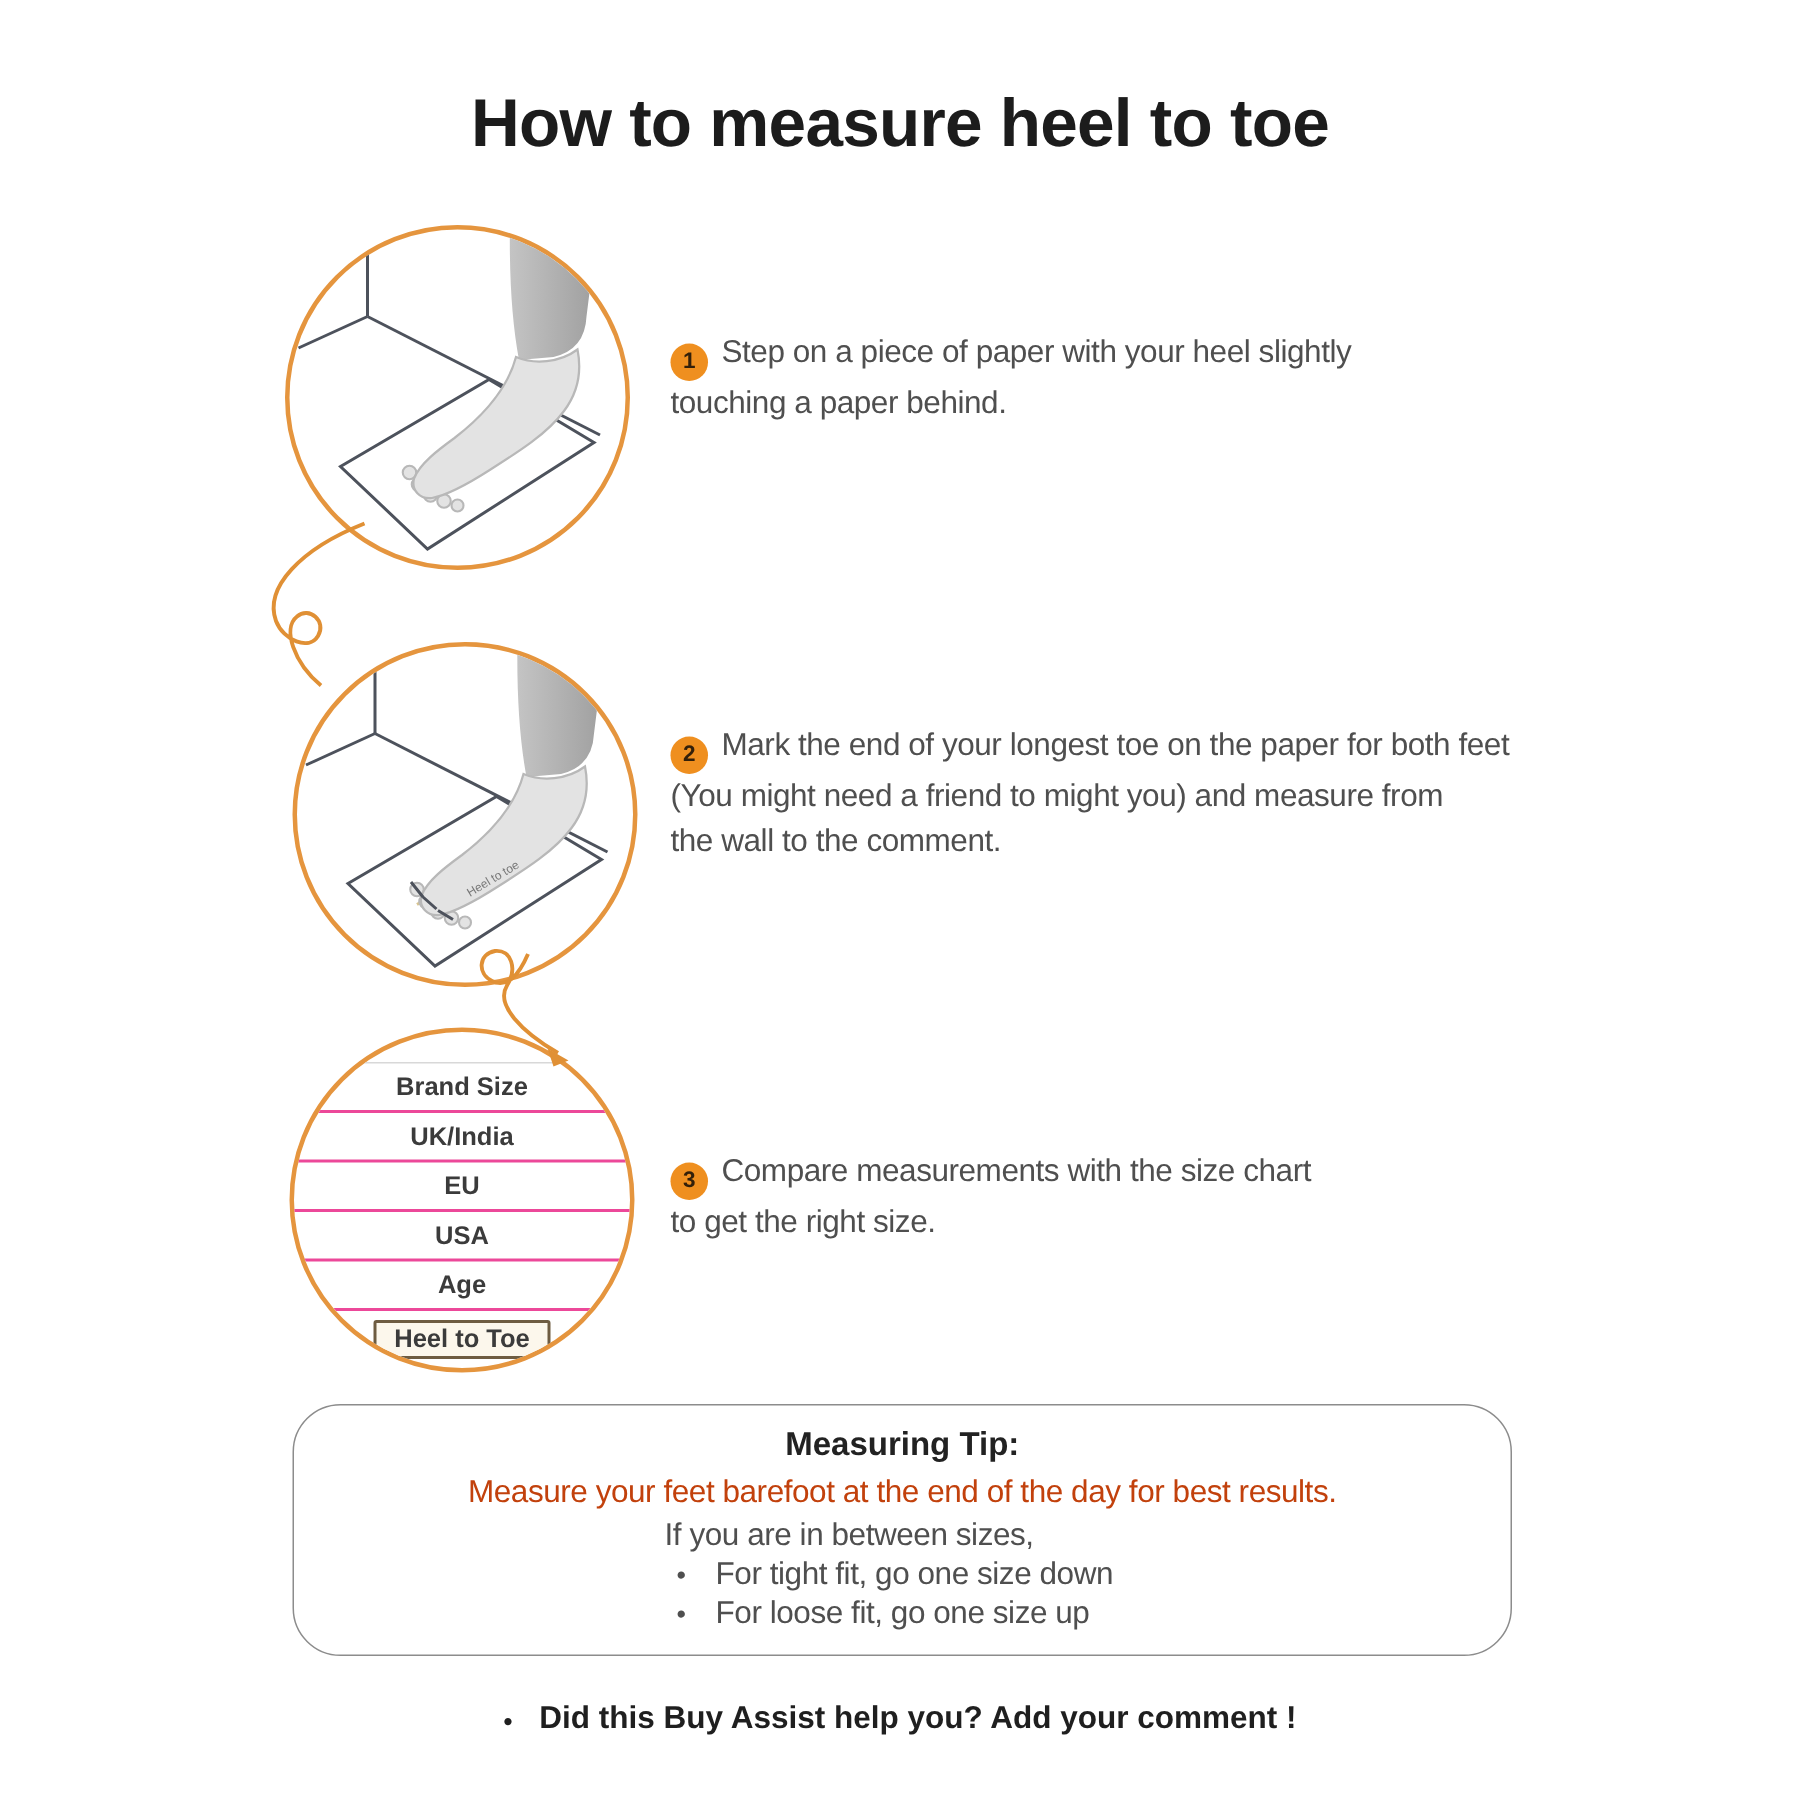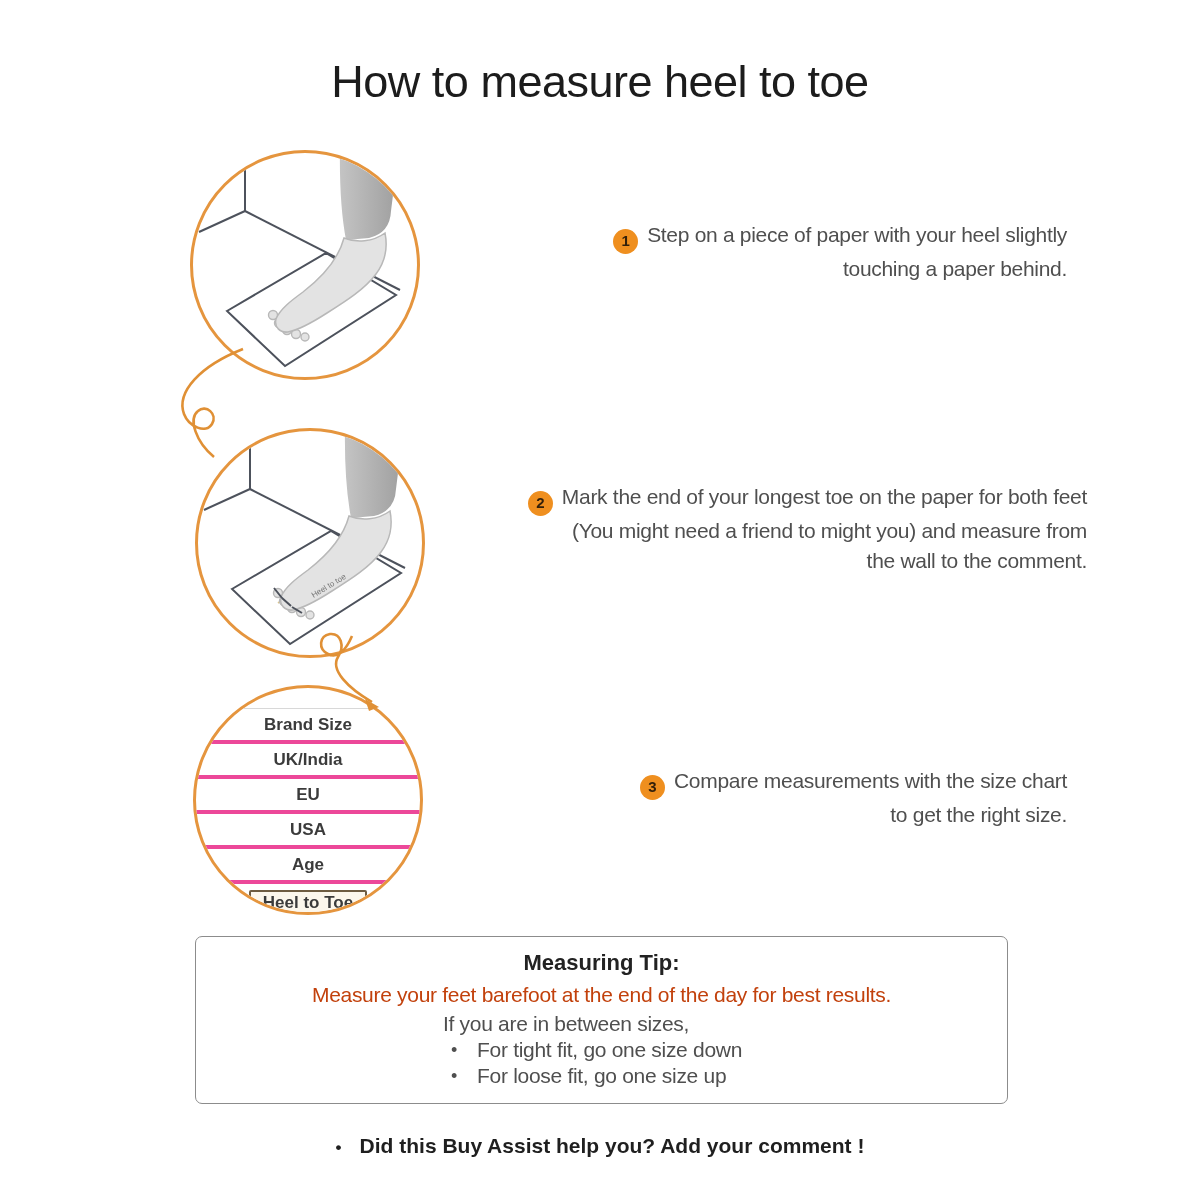--- a/index.html
+++ b/index.html
@@ -1,53 +1,53 @@
 <!DOCTYPE html>
 <html><head>
 <meta charset="utf-8">
 <style>
   html,body{margin:0;padding:0;background:#fff;}
   .page{position:relative;width:1200px;height:1200px;background:#ffffff;overflow:hidden;
         font-family:"Liberation Sans",sans-serif;}
 
   .title{position:absolute;top:56px;left:0;width:1200px;text-align:center;
-         font-size:45px;font-weight:400;color:#1c1c1c;letter-spacing:-0.5px;}
+         font-size:45px;font-weight:700;color:#1c1c1c;letter-spacing:-0.5px;}
 
   
   .ill-circle{position:absolute;width:224px;height:224px;border:3px solid #e5953e;
               border-radius:50%;overflow:hidden;background:#fff;box-sizing:content-box;}
   .c1{left:190px;top:150px;}
   .c2{left:195px;top:428px;}
   .c3{left:193px;top:685px;}
 
   
   .sc-inner{position:absolute;left:0;top:20px;width:224px;}
   .sc-row{height:31px;display:flex;align-items:center;justify-content:center;
-          border-bottom:4px solid #ec4899;font-size:17px;font-weight:700;color:#3b3b3b;}
+          border-bottom:2px solid #ec4899;font-size:17px;font-weight:700;color:#3b3b3b;}
   .sc-row.first{border-top:1px solid #d8d8d8;}
   .sc-row.last{border-bottom:none;height:38px;}
   .sc-highlight{border:2px solid #6e5c41;background:#fcf7ec;border-radius:2px;
                 padding:1px 12px;font-size:17px;font-weight:700;color:#3b3b3b;}
 
   
   .connectors{position:absolute;left:0;top:0;width:1200px;height:1200px;pointer-events:none;}
 
   
-  .step{position:absolute;font-size:21px;line-height:30px;color:#4f4f4f;letter-spacing:-0.3px;text-align:right;}
+  .step{position:absolute;font-size:21px;line-height:30px;color:#4f4f4f;letter-spacing:-0.3px;}
   .s1{left:447px;top:220px;width:620px;}
   .s2{left:447px;top:482px;width:640px;}
   .s3{left:447px;top:766px;width:620px;}
   .step p{margin:0;}
   .badge{display:inline-flex;align-items:center;justify-content:center;
          width:25px;height:25px;border-radius:50%;background:#ef8f1f;color:#33200a;
          font-size:15px;font-weight:700;margin-right:9px;vertical-align:-4px;letter-spacing:0;}
 
   
   .tipbox{position:absolute;left:195px;top:936px;width:813px;height:168px;
-          border:1px solid #8c8c8c;border-radius:7px;background:#fff;box-sizing:border-box;}
+          border:1px solid #8c8c8c;border-radius:32px;background:#fff;box-sizing:border-box;}
   .tip-heading{margin-top:13px;text-align:center;font-size:22px;font-weight:700;color:#222;}
   .tip-line1{margin-top:7px;text-align:center;font-size:21px;color:#c2410c;letter-spacing:-0.3px;}
   .tip-sub{margin:4px 0 0 247px;font-size:21px;color:#4f4f4f;letter-spacing:-0.3px;line-height:26px;}
   .tip-bullet{display:flex;gap:20px;margin-left:8px;align-items:flex-start;}
   .tip-bullet .dot{font-size:18px;line-height:26px;}
 
   
   .footer{position:absolute;left:0;top:1134px;width:1200px;display:flex;
           justify-content:center;gap:18px;font-size:21px;font-weight:700;color:#1f1f1f;}
   .footer .dot{font-size:17px;line-height:28px;}

